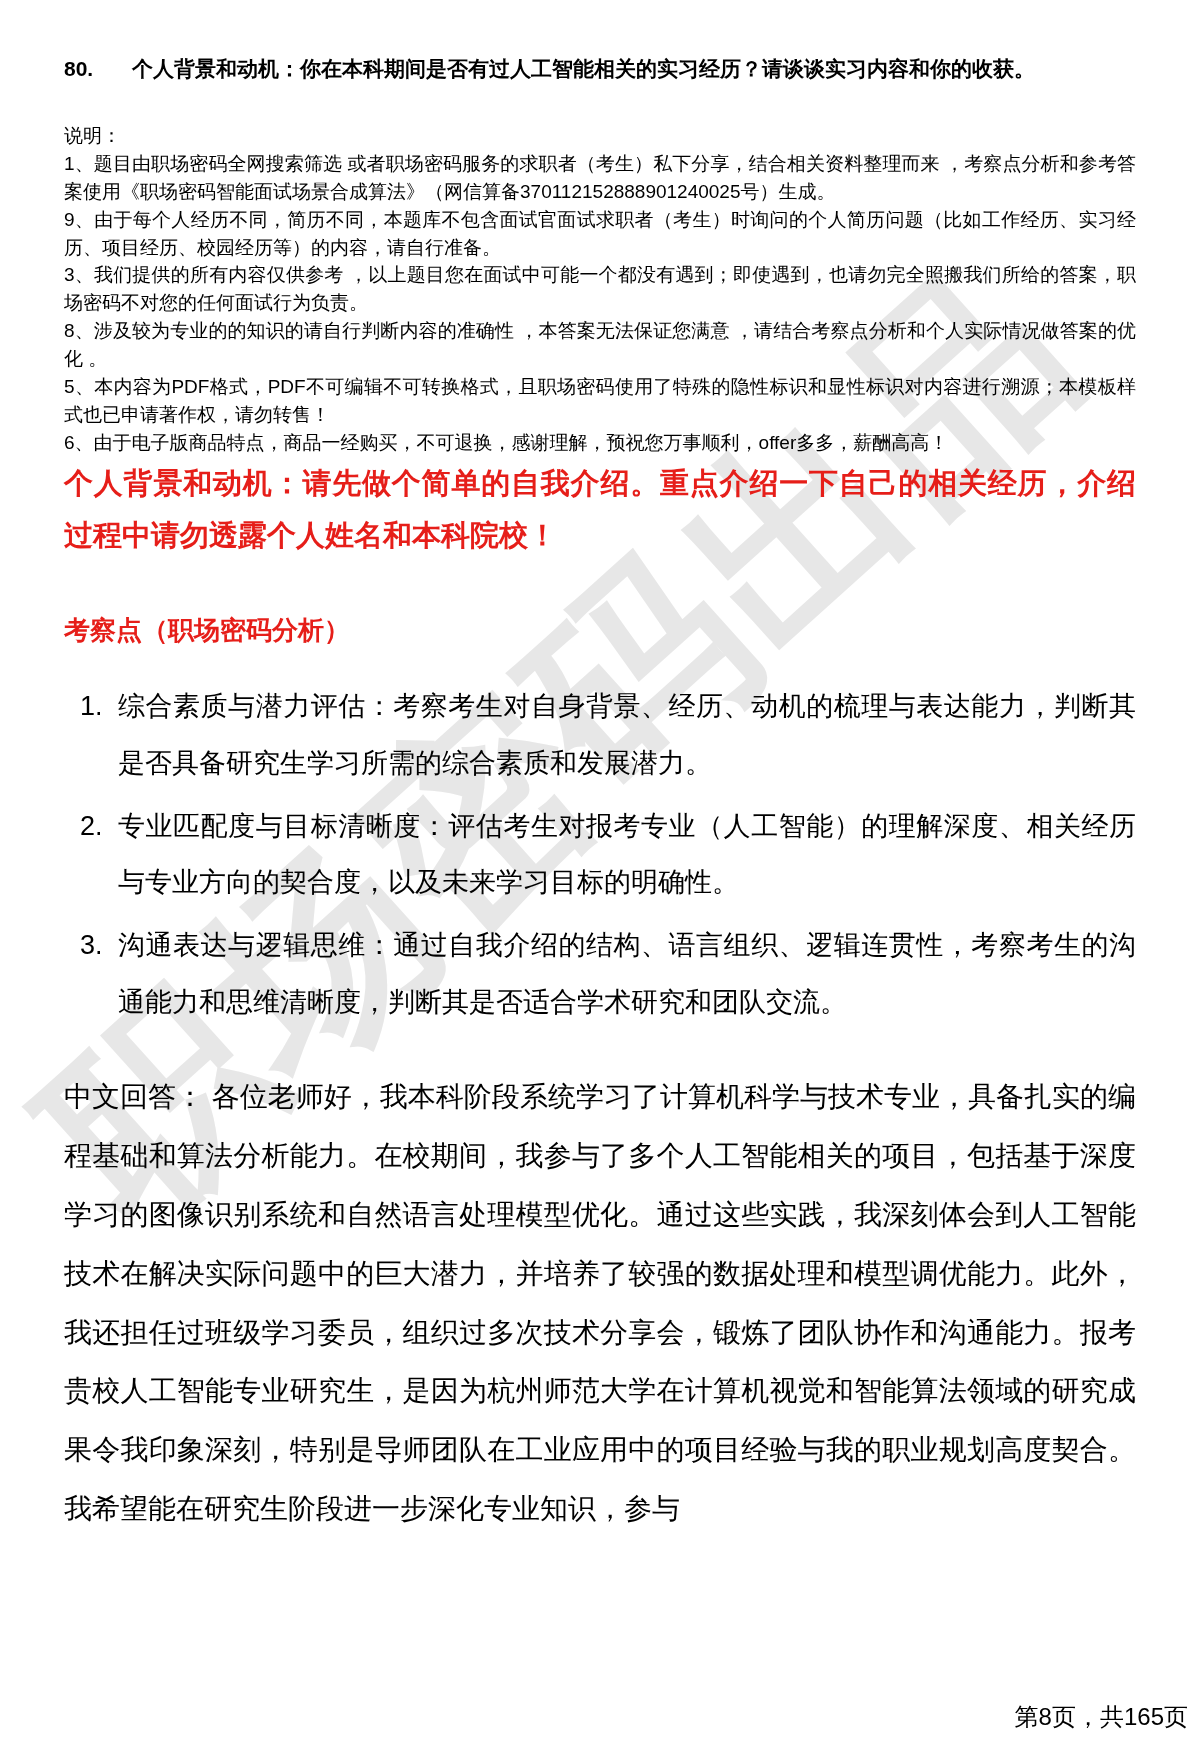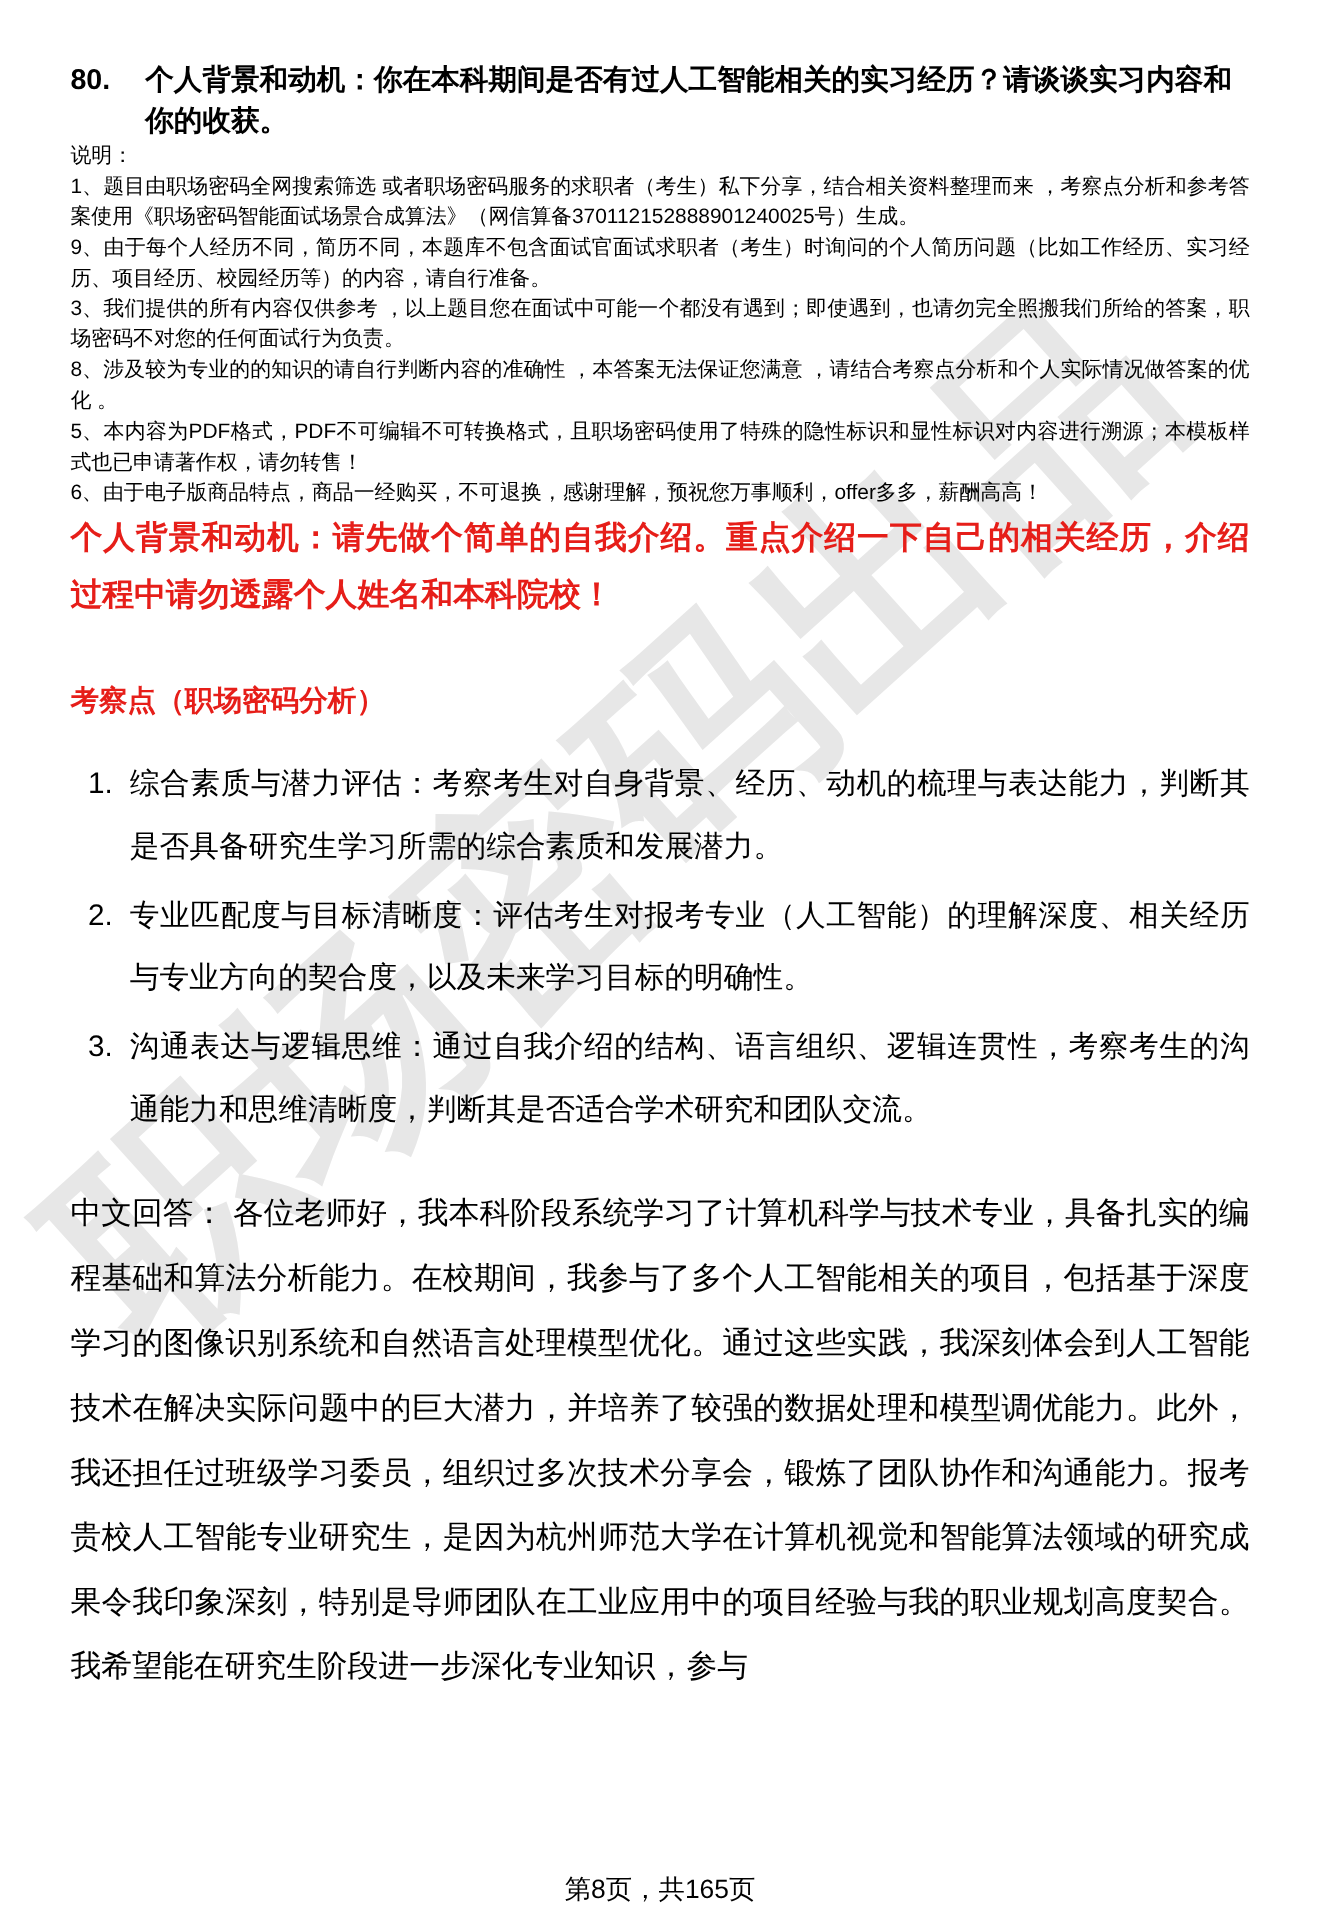--- a/index.html
+++ b/index.html
@@ -26,21 +26,22 @@
     user-select:none;
     pointer-events:none;
   }
   .content{
     position:relative;z-index:1;
     padding:54px 64px 0 64px;
   }
   
   .q-title{
     display:flex;
-    font-size:26px;font-weight:700;line-height:1.42;
+    font-size:21px;font-weight:700;line-height:1.42;
+    margin-bottom:38px;
   }
   .q-num{flex:0 0 68px;}
   .q-text{flex:1;}
   
   .notes{
     font-size:19px;line-height:1.47;
     text-align:justify;
   }
   .notes p{margin:0;}
   
@@ -67,22 +68,22 @@
   .analysis-item .txt{flex:1;text-align:justify;}
   
   .answer{
     font-size:28px;line-height:2.1;
     text-align:justify;
     margin:0;
   }
   
   .footer{
     position:absolute;
-    left:0;right:0;bottom:22px;
-    text-align:center;
+    left:0;right:12px;bottom:22px;
+    text-align:right;
     font-size:24px;
     z-index:1;
   }
 </style>
 </head>
 <body>
 
 <div class="page">
 
   <div class="watermark">职场密码出品</div>

